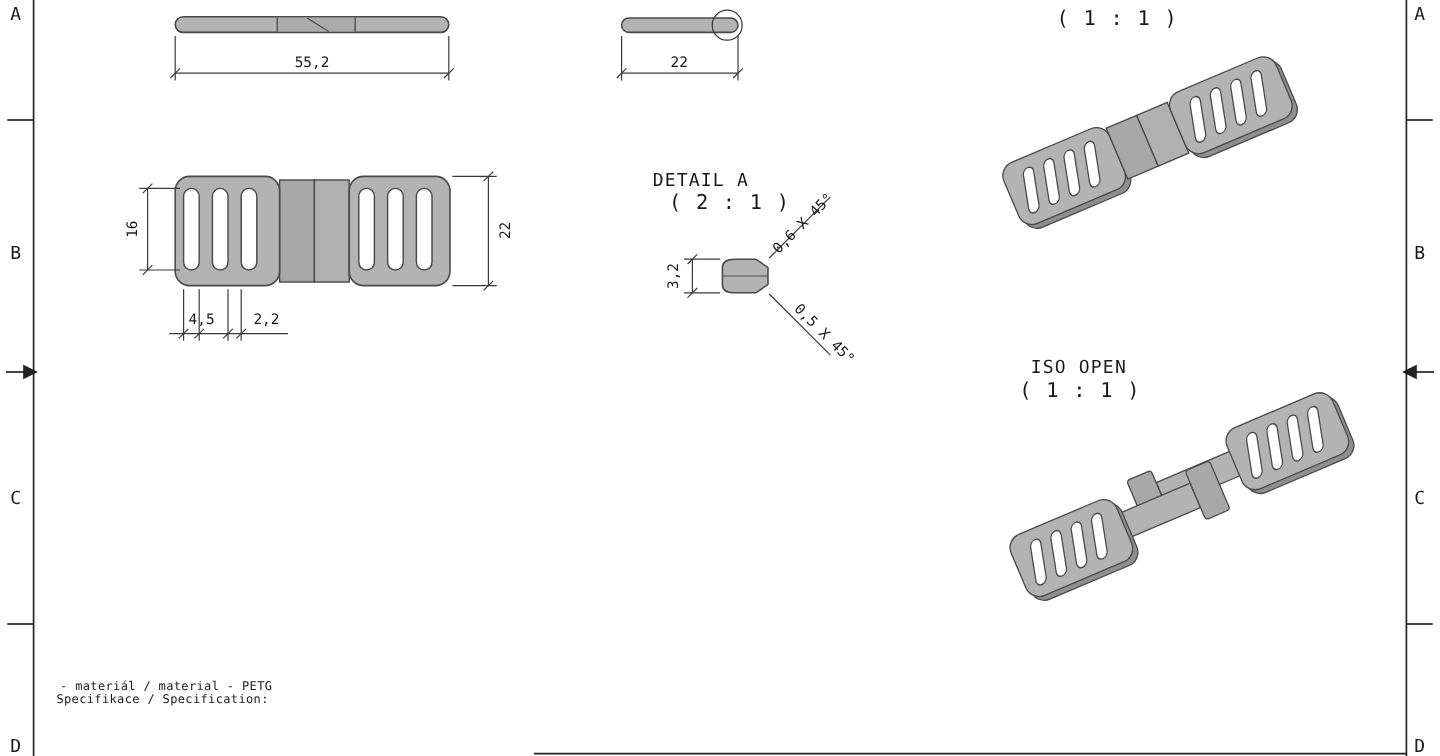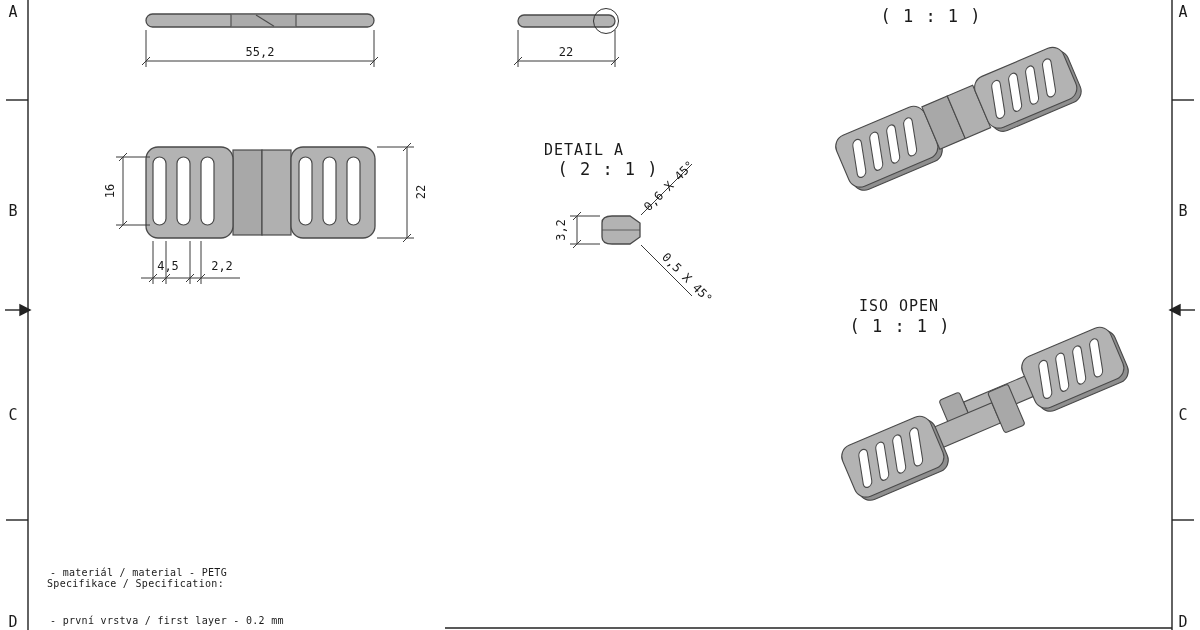--- a/index.html
+++ b/index.html
@@ -178,15 +178,14 @@
 
   <div class="txt vtitle" style="left:584px;top:150px">DETAIL A</div>
   <div class="txt vscale" style="left:608px;top:169px">( 2 : 1 )</div>
   <div class="txt vtitle" style="left:930px;top:-7px">ISO CLOSED</div>
   <div class="txt vscale" style="left:931px;top:16px">( 1 : 1 )</div>
   <div class="txt vtitle" style="left:899px;top:306px">ISO OPEN</div>
   <div class="txt vscale" style="left:900px;top:326px">( 1 : 1 )</div>
 
   <div class="spec" style="left:47px;top:578px">Specifikace / Specification:</div>
   <div class="spec" style="left:50px;top:567px">- materiál / material - PETG</div>
-  <div class="spec" style="left:50px;top:615px">- první vrstva / first layer - 0.2 mm</div>
 
 </div>
 
 </body></html>

